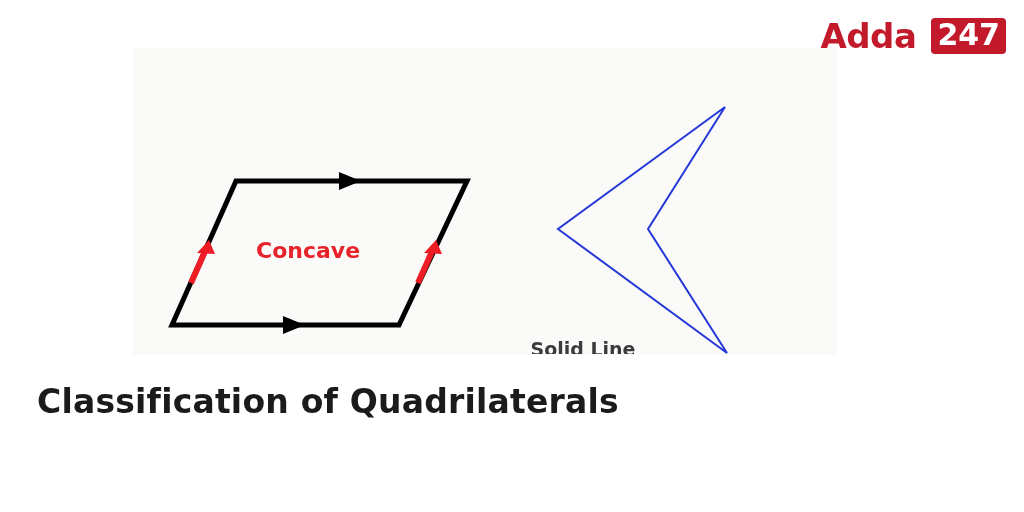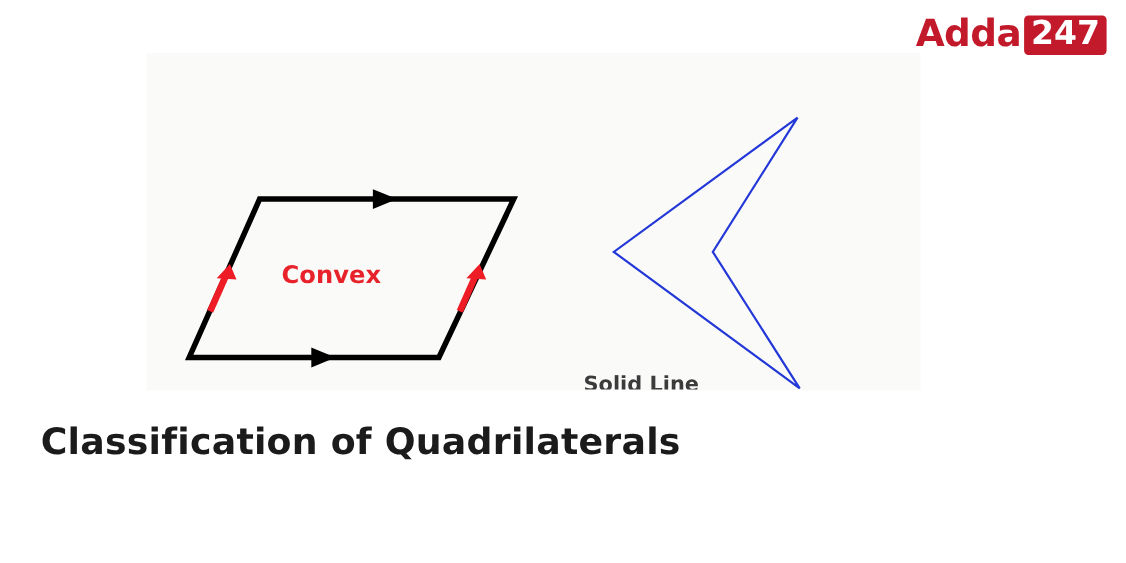--- a/index.html
+++ b/index.html
@@ -21,40 +21,40 @@
     height: 512px;
     background: #ffffff;
   }
 
   
   .logo {
     position: absolute;
     right: 18px;
     top: 14px;
     display: flex;
-    align-items: flex-start;
+    align-items: center;
     height: 44px;
   }
   .logo-word {
     font-family: "DejaVu Sans", sans-serif;
     font-weight: 700;
     font-size: 34px;
     letter-spacing: -0.5px;
     color: #c31a2b;
     line-height: 1;
   }
   .logo-num {
     font-family: "DejaVu Sans", sans-serif;
     font-weight: 700;
     font-size: 30px;
     color: #ffffff;
     background: #c31a2b;
     border-radius: 4px;
     padding: 2px 6px 4px 6px;
-    margin-left: 3px;
+    margin-left: 15px;
     line-height: 1;
   }
 
   
   .figure-panel {
     position: absolute;
     left: 133px;
     top: 48px;
     width: 704px;
     height: 307px;
@@ -152,19 +152,19 @@
       <g>
         <line x1="285" y1="235" x2="301" y2="199" stroke="#ee1c25" stroke-width="6" stroke-linecap="butt"></line>
         <polygon points="303,192 291,205 309,206" fill="#ee1c25"></polygon>
       </g>
 
       <g>
         <polygon points="592,59 425,181 594,305 515,181" fill="none" stroke="#2438d8" stroke-width="2" stroke-linejoin="miter"></polygon>
       </g>
     </svg>
 
-    <div class="label-convex">Convex</div>
+    <div class="label-convex">Concave</div>
     <div class="ghost-text">Solid Line</div>
   </div>
 
   <div class="caption">Classification of Quadrilaterals</div>
 
 </div>
 
 </body></html>

